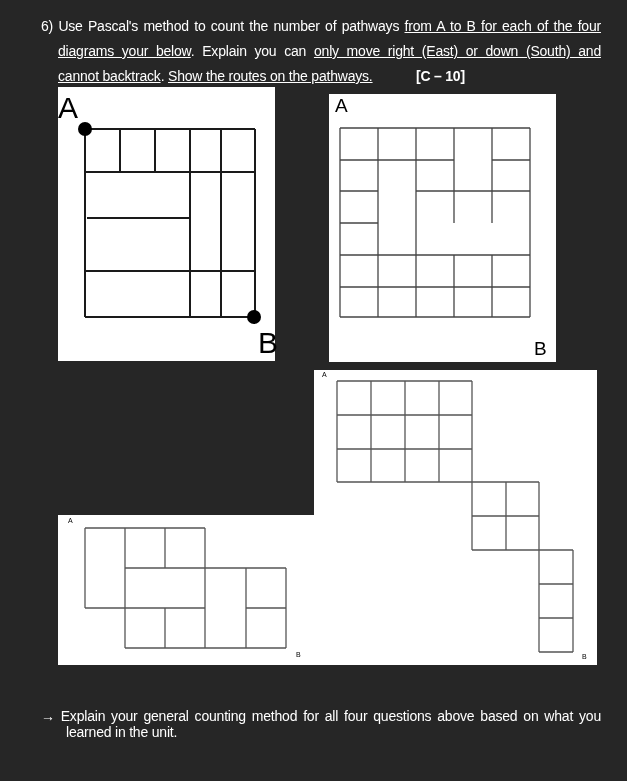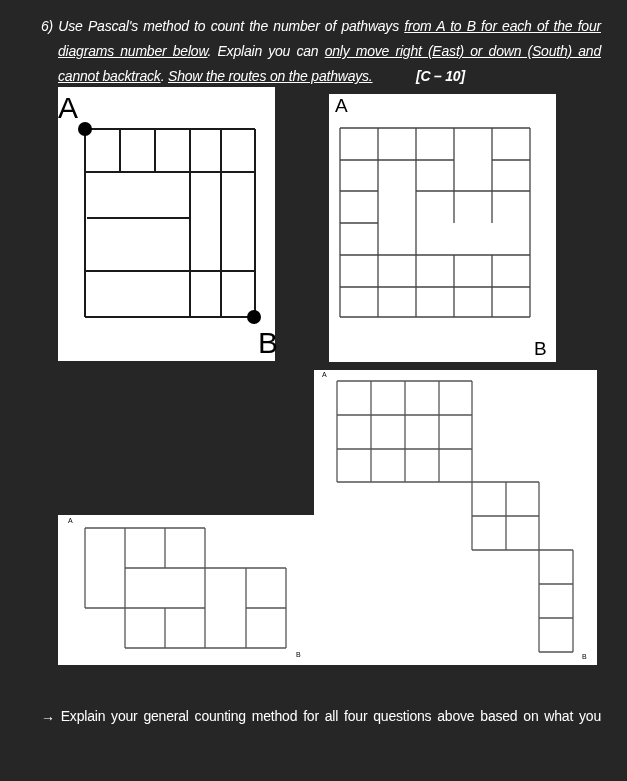--- a/index.html
+++ b/index.html
@@ -12,21 +12,21 @@
     color: #ffffff;
   }
   .q-text {
     position: absolute;
     left: 41px; top: 14px;
     width: 560px;
     font-size: 14px;
     line-height: 25px;
     letter-spacing: -0.2px;
   }
-  .q-line { display: block; white-space: nowrap; text-align: justify; text-align-last: justify; font-style: italic; }
+  .q-line { display: block; white-space: nowrap; text-align: justify; text-align-last: justify; }
   .q-line.indent { padding-left: 17px; }
   .q-line.last { text-align-last: left; }
   .u { text-decoration: underline; }
   .b { font-weight: bold; padding-left: 36px; }
   .explain {
     position: absolute;
     left: 41px; top: 708px;
     width: 560px;
     font-size: 14px;
     line-height: 16px;
@@ -35,21 +35,21 @@
   .explain .line1 { display: block; text-align: justify; text-align-last: justify; white-space: nowrap; }
   .explain .line2 { display: block; padding-left: 25px; }
   svg.figures { position: absolute; left: 0; top: 0; }
   .lbl { font-family: "Liberation Sans", sans-serif; fill: #000; }
 </style>
 </head>
 <body>
 
 <div class="q-text">
   <span class="q-line"><span>6)</span> <span>Use Pascal's method to count the number of pathways </span><span class="u">from A to B for each of the four</span></span>
-  <span class="q-line indent"><span class="u">diagrams number below</span><span>. Explain you can </span><span class="u">only move right (East) or down (South) and</span></span>
+  <span class="q-line indent"><span class="u">diagrams your below</span><span>. Explain you can </span><span class="u">only move right (East) or down (South) and</span></span>
   <span class="q-line indent last"><span class="u">cannot backtrack</span><span>.  </span><span class="u">Show the routes on the pathways.</span>&nbsp; <span class="b">[C – 10]</span></span>
 </div>
 
 <svg class="figures" width="627" height="781" viewBox="0 0 627 781">
 
   <g>
     <rect x="58" y="87" width="217" height="274" fill="#ffffff"></rect>
     <g stroke="#1a1a1a" stroke-width="2" fill="none">
       <line x1="85" y1="129" x2="255" y2="129"></line>
       <line x1="85" y1="172" x2="255" y2="172"></line>
@@ -135,13 +135,14 @@
       <line x1="246" y1="568" x2="246" y2="648"></line>
       <line x1="286" y1="568" x2="286" y2="648"></line>
     </g>
     <text class="lbl" x="68" y="523" font-size="7">A</text>
     <text class="lbl" x="296" y="657" font-size="7">B</text>
   </g>
 </svg>
 
 <div class="explain">
   <span class="line1"><span>→</span> <span>Explain your general counting method for all four questions above based on what you</span></span>
+  <span class="line2">learned in the unit.</span>
 </div>
 
 </body></html>

